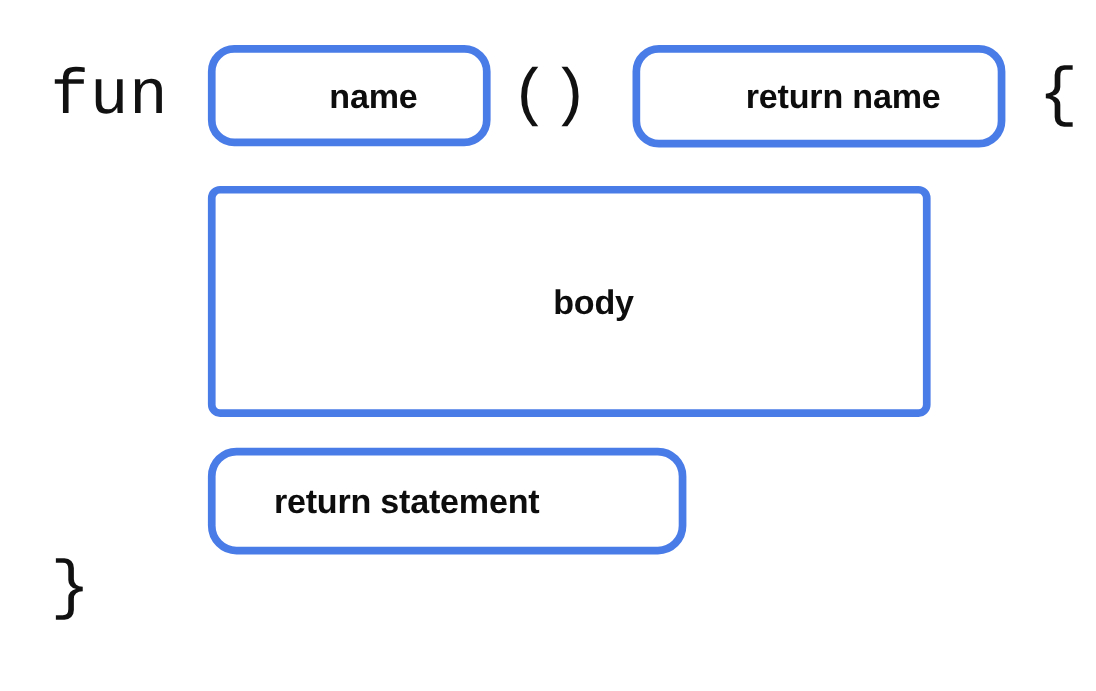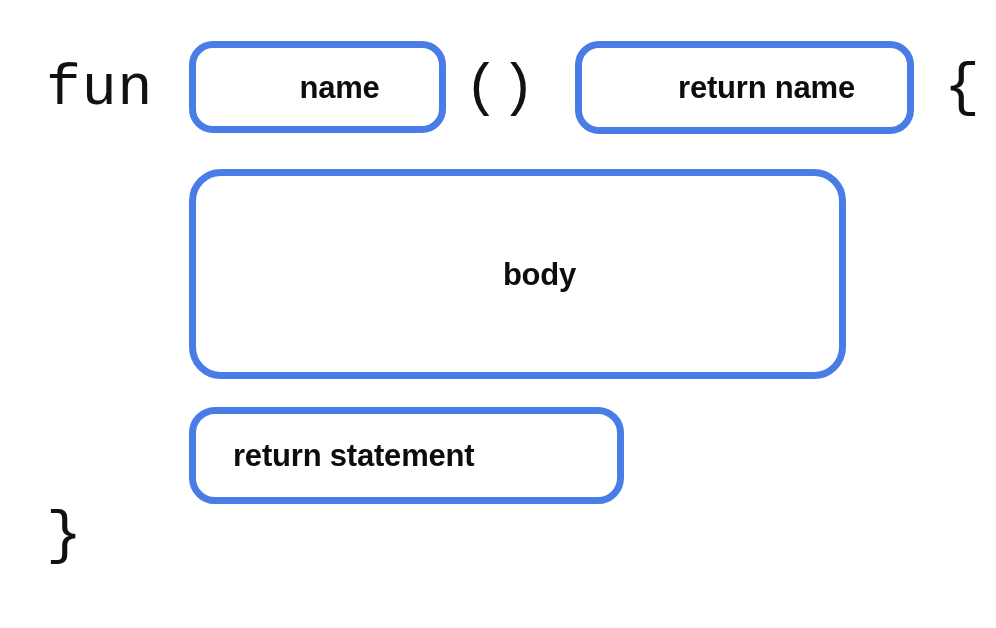--- a/index.html
+++ b/index.html
@@ -91,30 +91,30 @@
     top: 41px;
     width: 339px;
     height: 93px;
     border-radius: 24px;
   }
   #slot-body {
     left: 189px;
     top: 169px;
     width: 657px;
     height: 210px;
-    border-radius: 32px;
+    border-radius: 11px;
   }
   #slot-return-statement {
     left: 189px;
     top: 407px;
     width: 435px;
     height: 97px;
     border-radius: 26px;
     justify-content: flex-start;
-    padding-left: 37px;
+    padding-left: 53px;
   }
 </style>
 </head>
 <body>
 
 <div id="diagram">
 
   <span class="token" id="tok-fun">fun</span>
 
   <div class="slot" id="slot-name">

